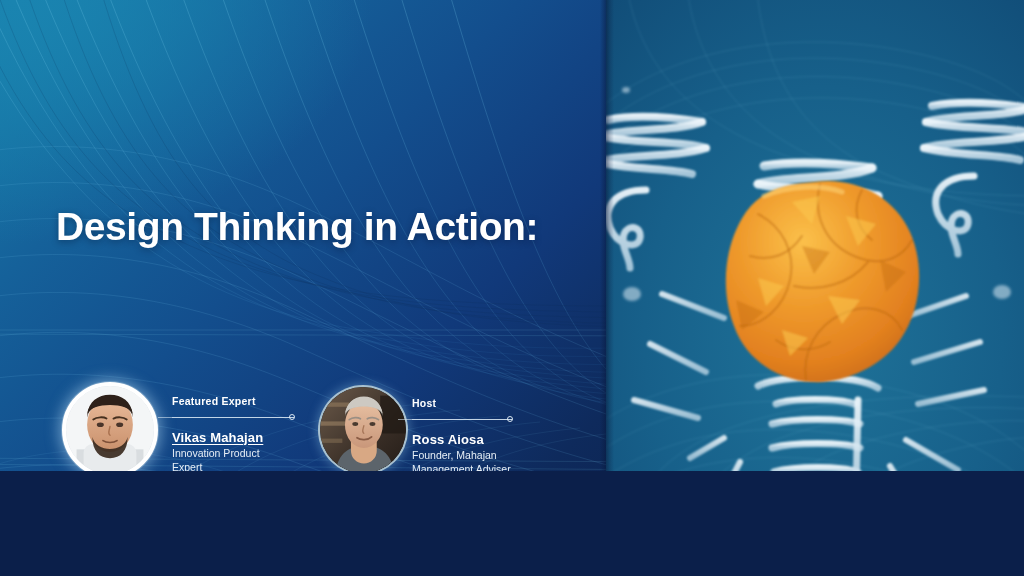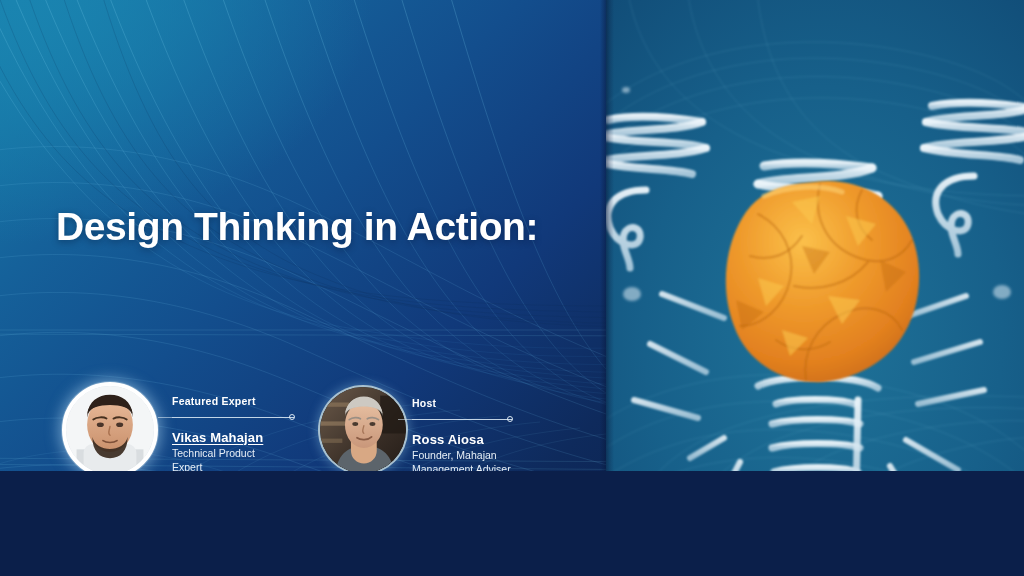--- a/index.html
+++ b/index.html
@@ -260,21 +260,21 @@
           </g>
         </svg>
       </div>
       <div class="speaker-info">
         <div class="role-label">Featured Expert</div>
         <div class="rule">
           <span class="rule-line"></span>
           <span class="rule-dot"></span>
         </div>
         <div class="person-name underlined">Vikas Mahajan</div>
-        <div class="person-title">Technical Product</div>
+        <div class="person-title">Innovation Product</div>
         <div class="person-title">Expert</div>
       </div>
     </div>
 
     <div class="speaker speaker-2">
       <div class="avatar avatar-2">
         <svg viewBox="0 0 100 100" aria-hidden="true">
           <defs>
             <clipPath id="clip2">
                 <circle cx="50" cy="50" r="50"></circle>

